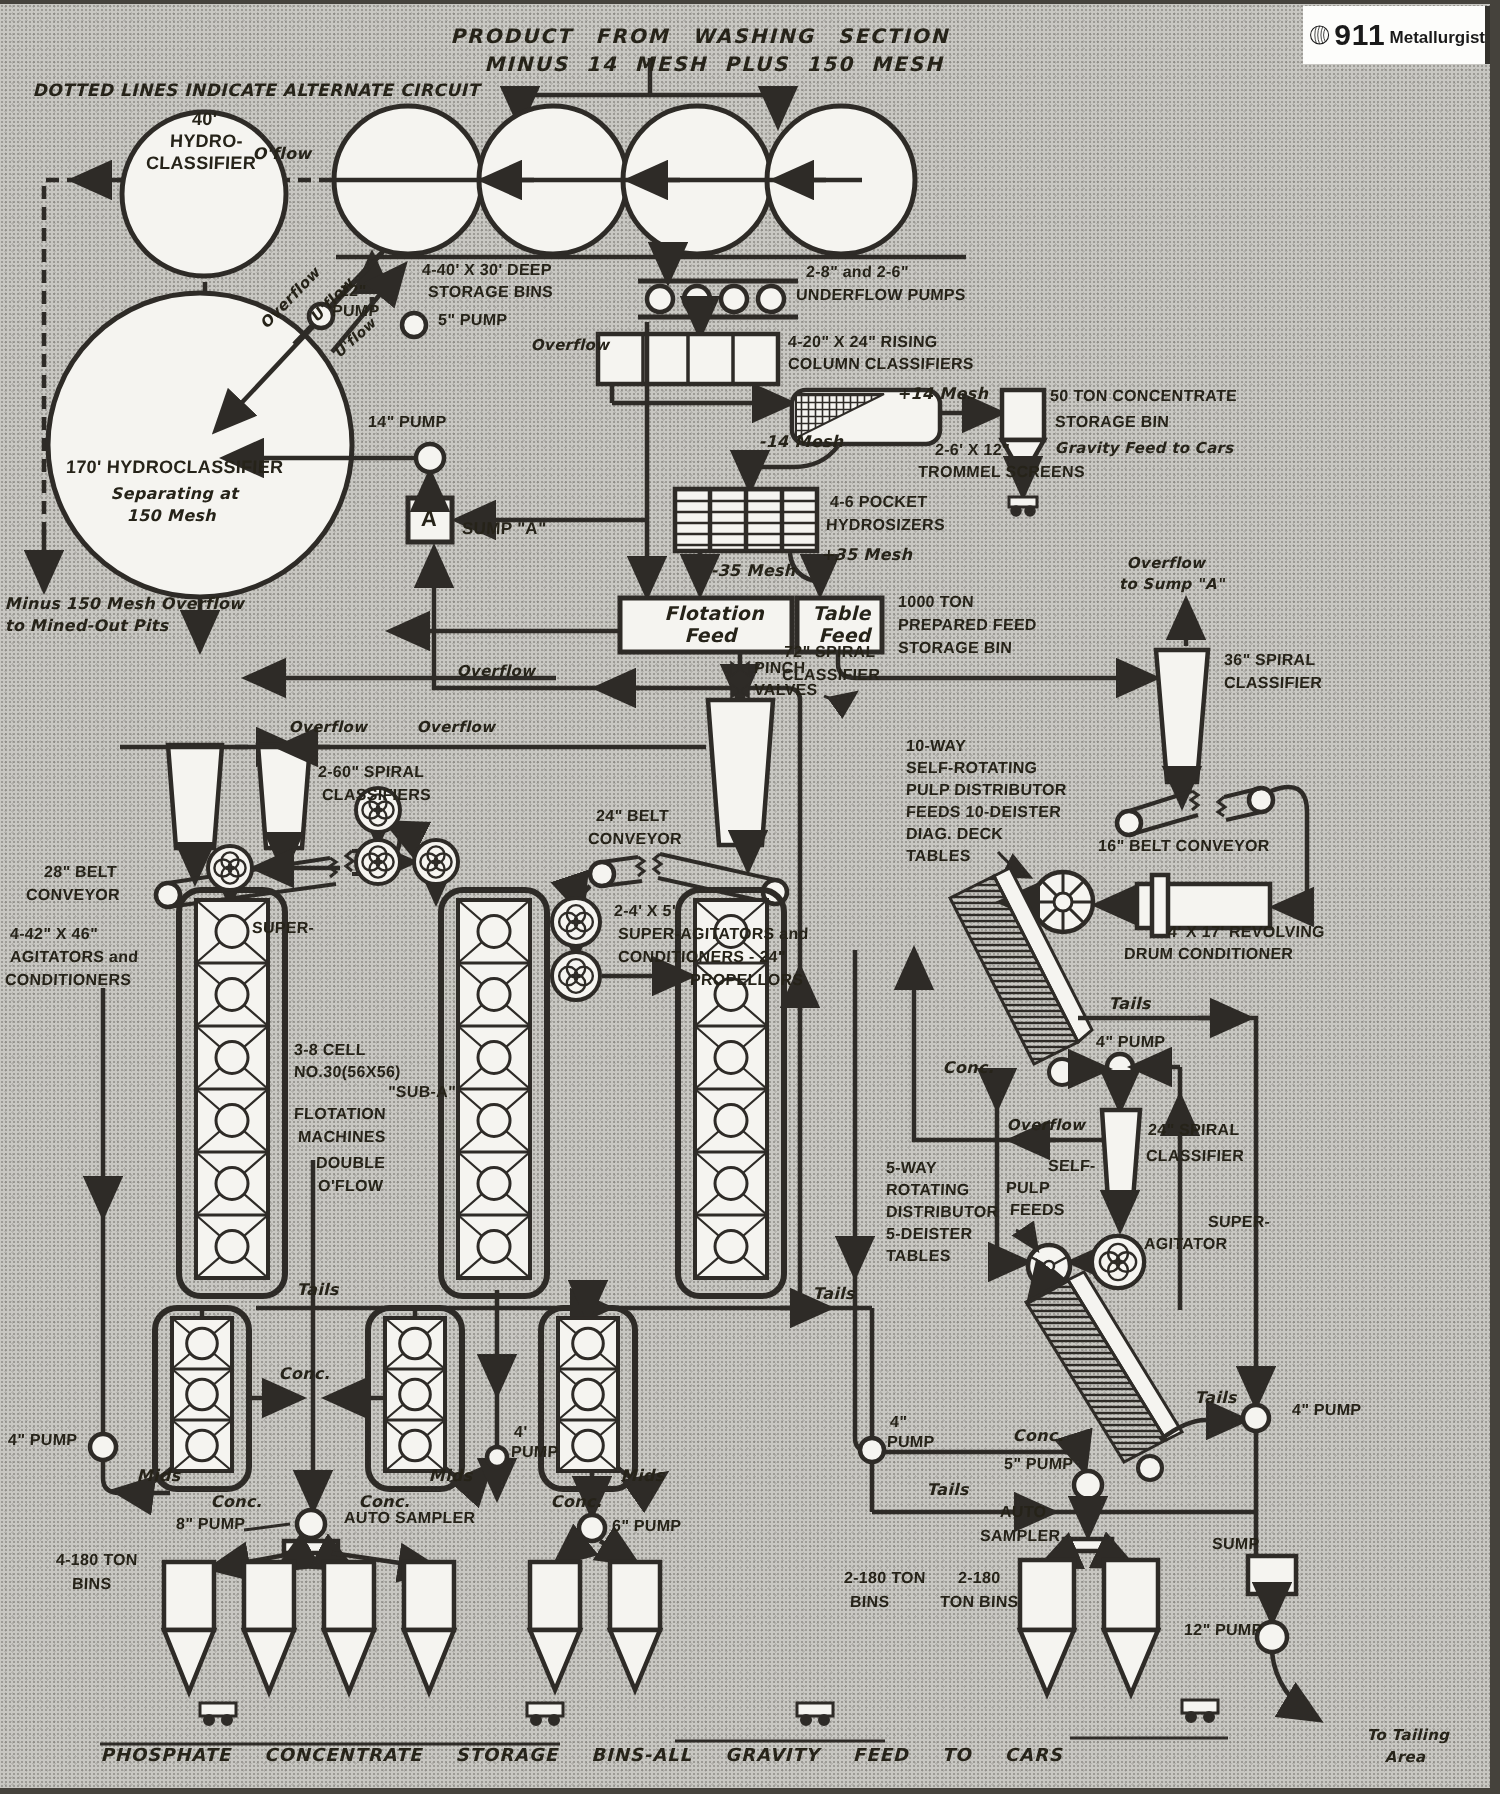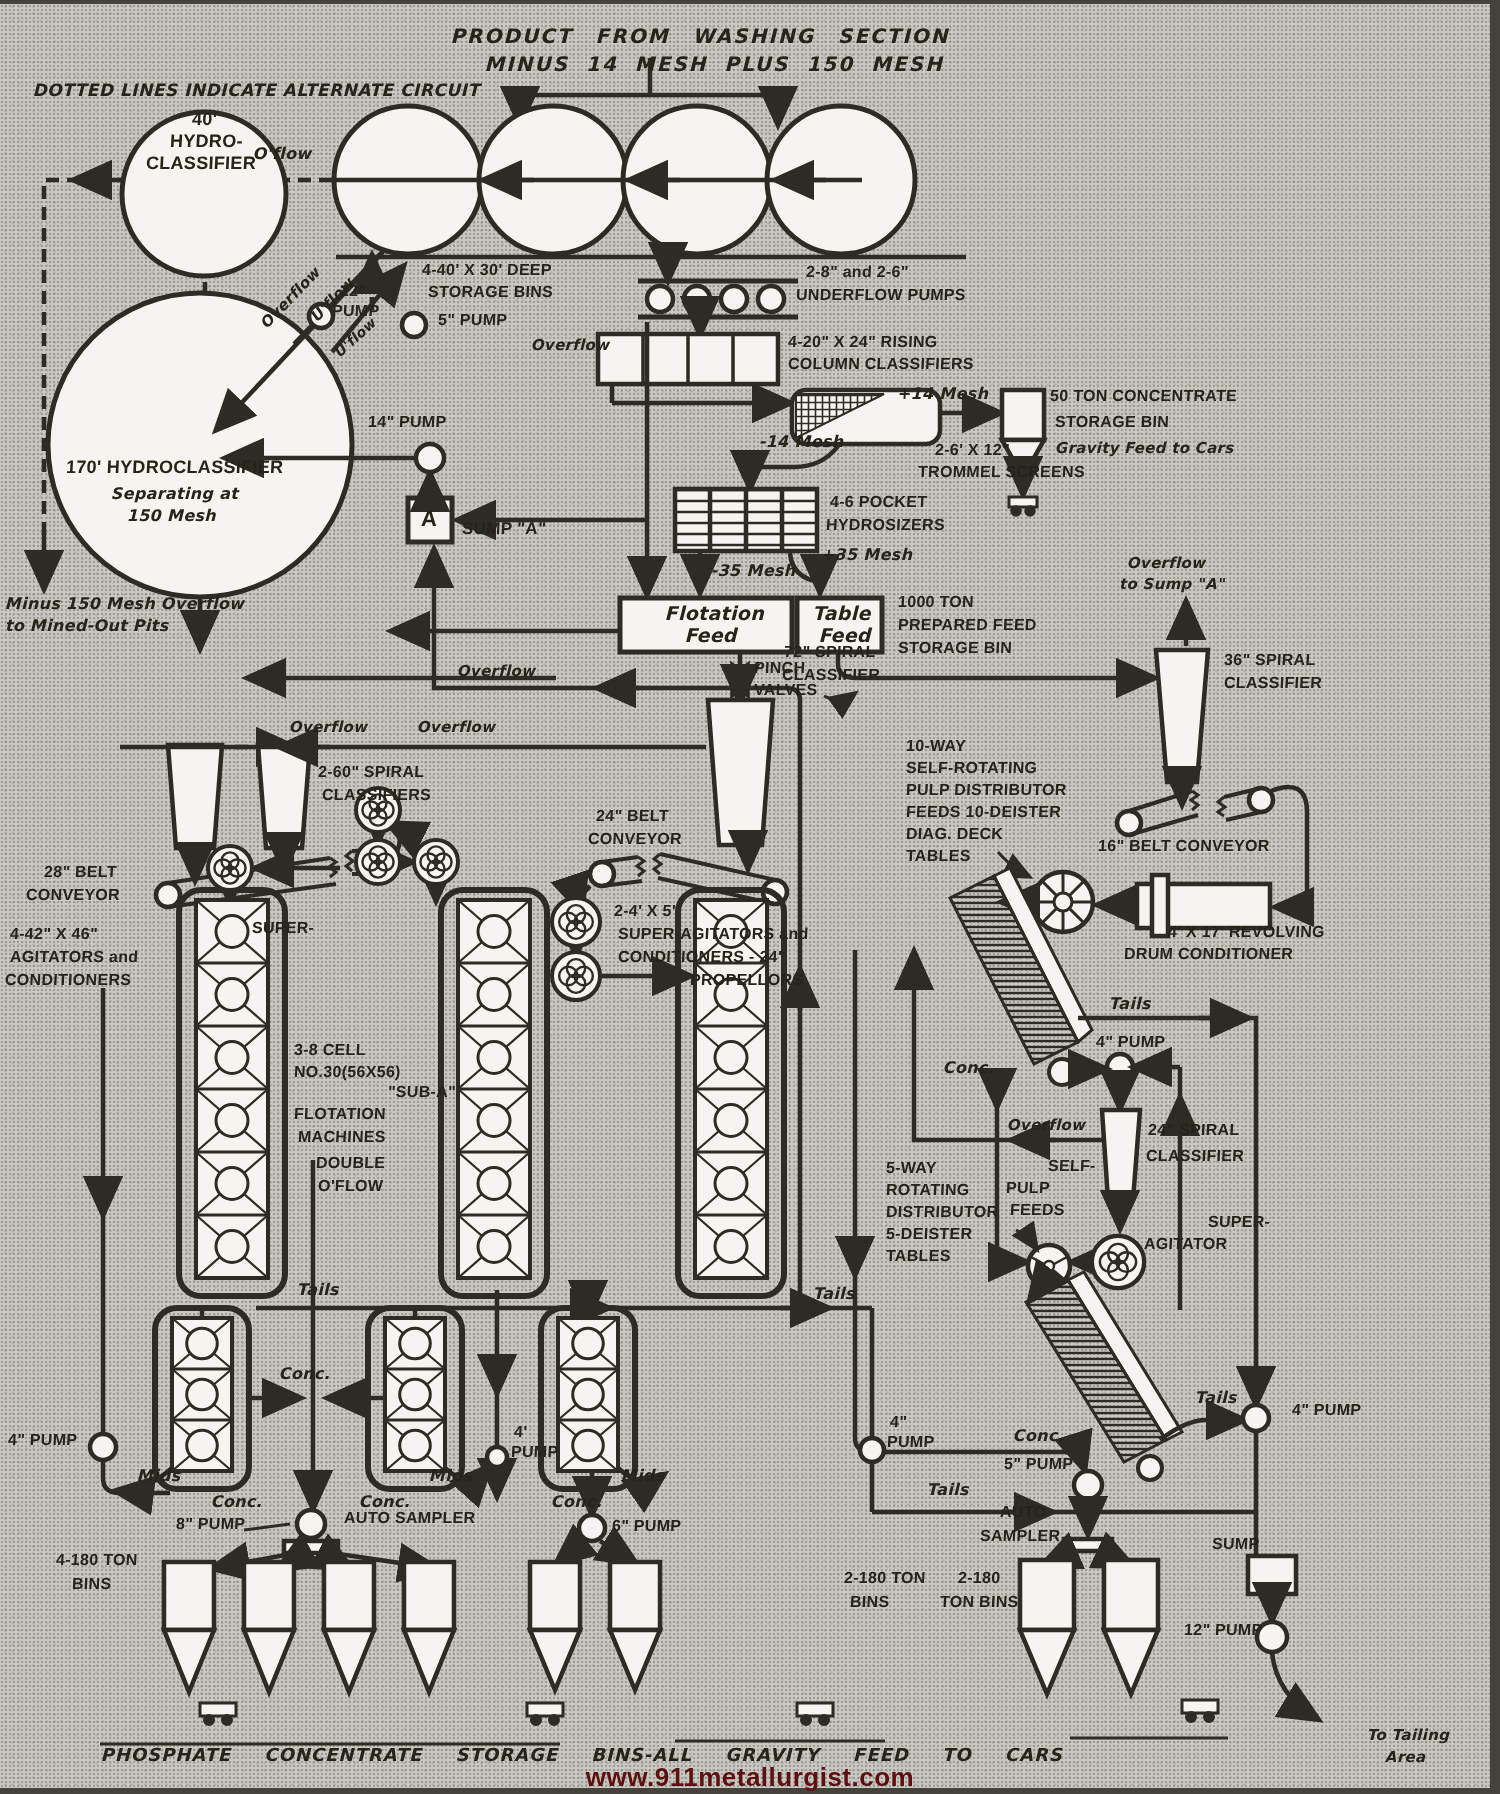--- a/index.html
+++ b/index.html
@@ -625,16 +625,23 @@
       <div class="lbl it" style="left: 1386px; top: 1750px; font-size: 15px;">Area</div>
       <div class="lbl" style="left: 56px; top: 1552px; font-size: 16px;">4-180 TON</div>
       <div class="lbl" style="left: 72px; top: 1576px; font-size: 16px;">BINS</div>
       <div class="lbl" style="left: 844px; top: 1570px; font-size: 16px;">2-180 TON</div>
       <div class="lbl" style="left: 850px; top: 1594px; font-size: 16px;">BINS</div>
       <div class="lbl" style="left: 958px; top: 1570px; font-size: 16px;">2-180</div>
       <div class="lbl" style="left: 940px; top: 1594px; font-size: 16px;">TON BINS</div>
       <div class="lbl it" style="left: 102px; top: 1746px; font-size: 18px; letter-spacing: 1px; word-spacing: 26px;">PHOSPHATE CONCENTRATE STORAGE BINS-ALL GRAVITY FEED TO CARS</div>
     </div>
 
-
-<div id="footer">www.911metallurgist.com</div>
-
+<div id="logo">
+  <svg width="40" height="40" viewBox="0 0 40 40" style="position:static">
+    <circle cx="20" cy="20" r="17" fill="none" stroke="#1a1a1a" stroke-width="2"></circle>
+    <path d="M14,4 Q8,20 14,36 M20,3 Q13,20 20,37 M26,4 Q19,20 26,36 M31,7 Q24,20 31,33" fill="none" stroke="#1a1a1a" stroke-width="1.5"></path>
+  </svg>
+  <span class="num">911</span>
+  <span class="nam">Metallurgist</span>
 </div>
 
+
+</div>
+
 </body></html>

